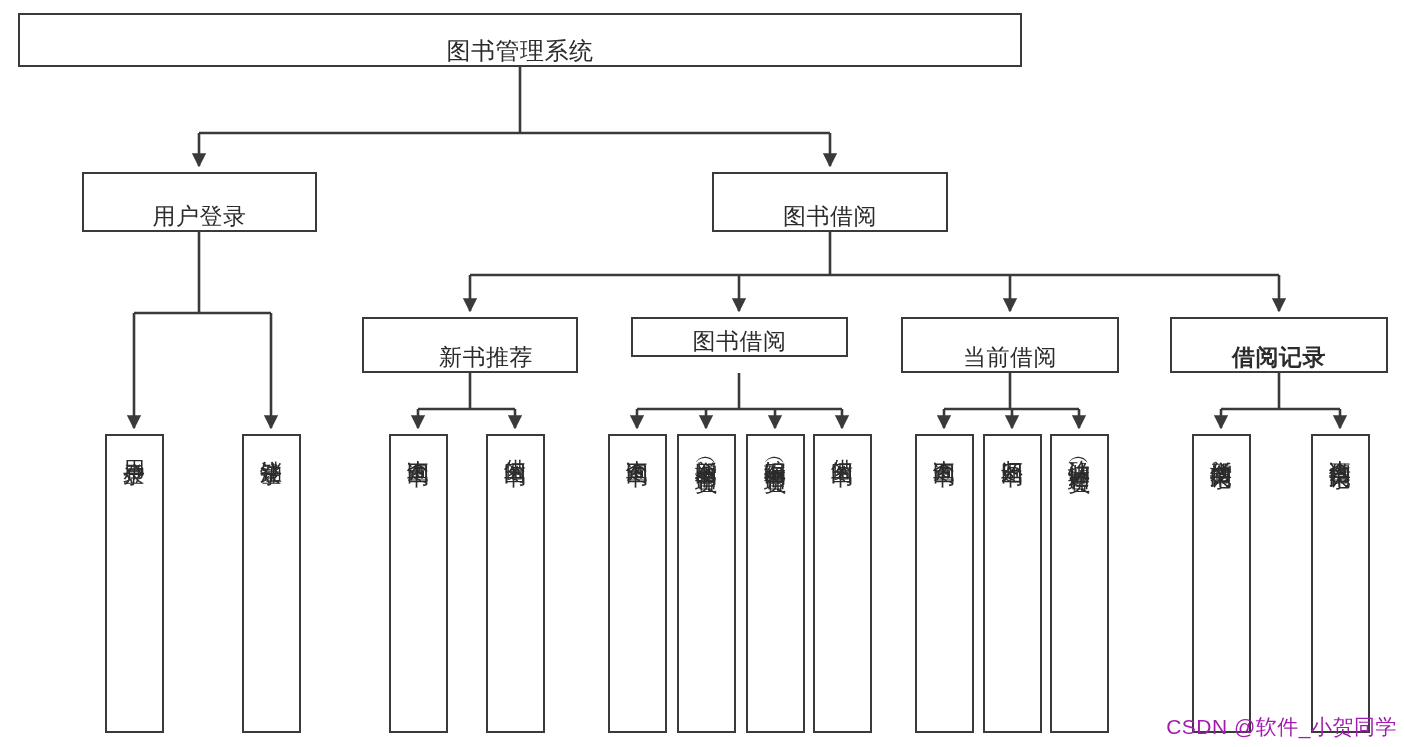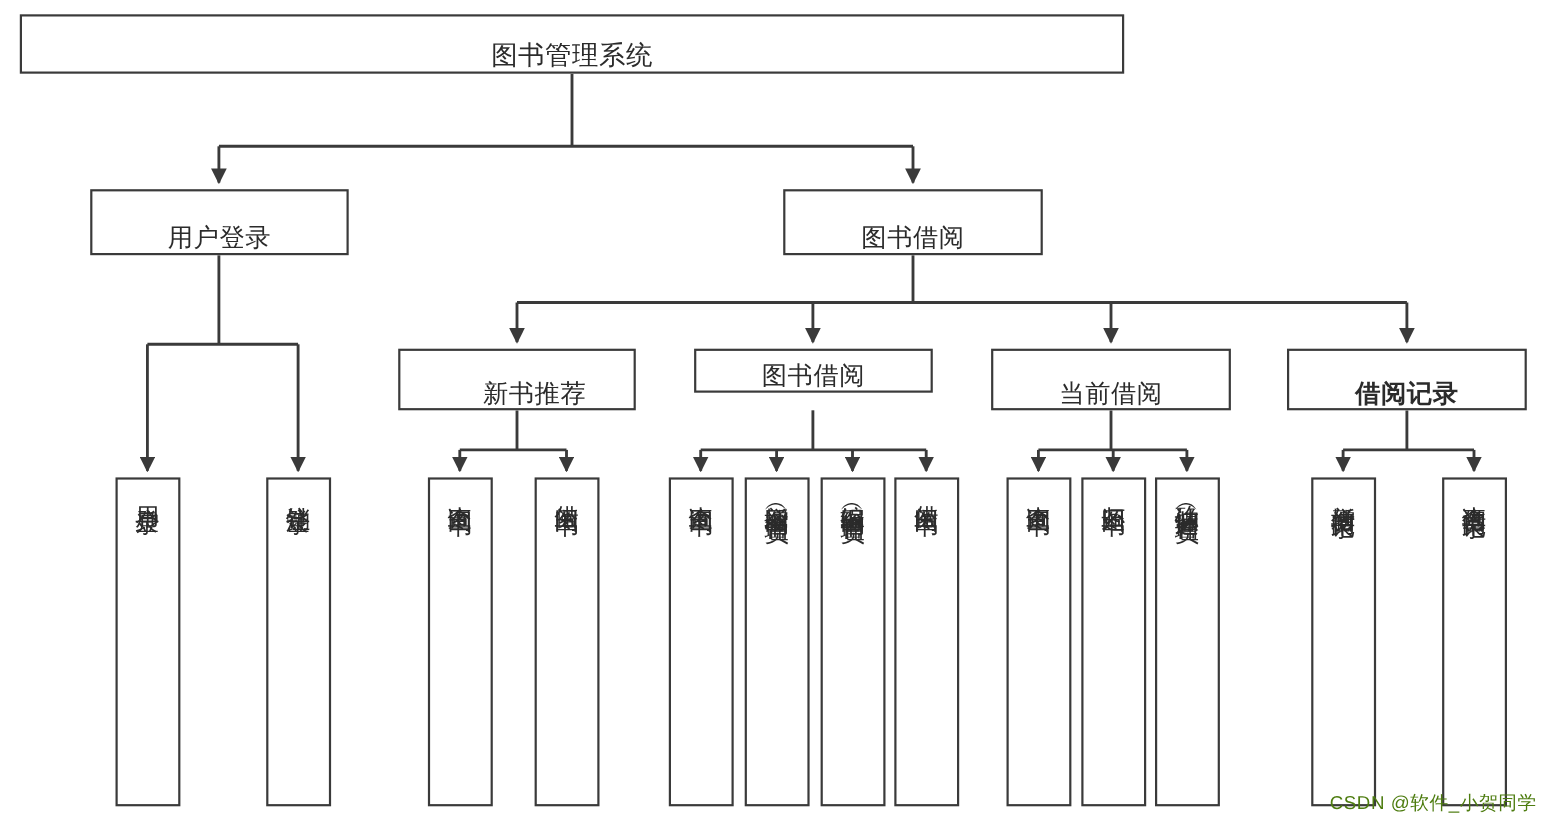--- a/index.html
+++ b/index.html
@@ -61,22 +61,22 @@
     text-orientation: upright;
     font-size: 22px;
     line-height: 1.05;
     letter-spacing: 2px;
     white-space: nowrap;
   }
   #watermark {
     position: absolute;
     right: 8px;
     bottom: 6px;
-    font-size: 17px;
-    color: #4d7c0f;
+    font-size: 21px;
+    color: #a21caf;
     letter-spacing: 0.5px;
     white-space: nowrap;
     user-select: none;
   }
 </style>
 </head>
 <body>
 
 <div id="diagram-root">
 

